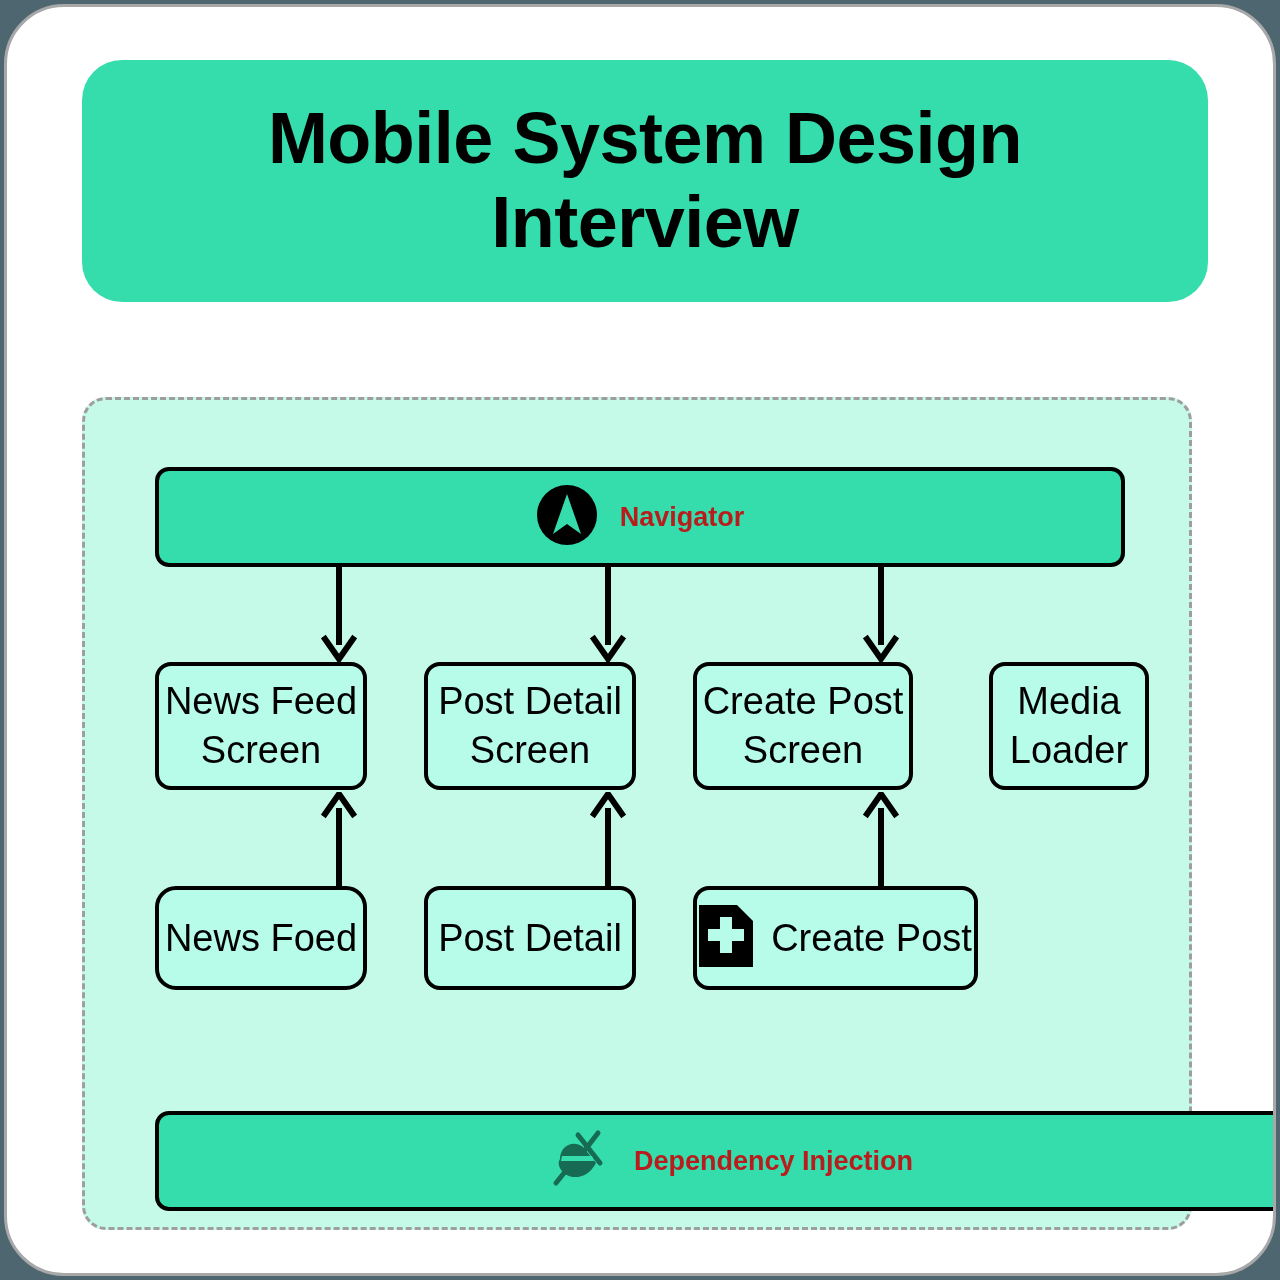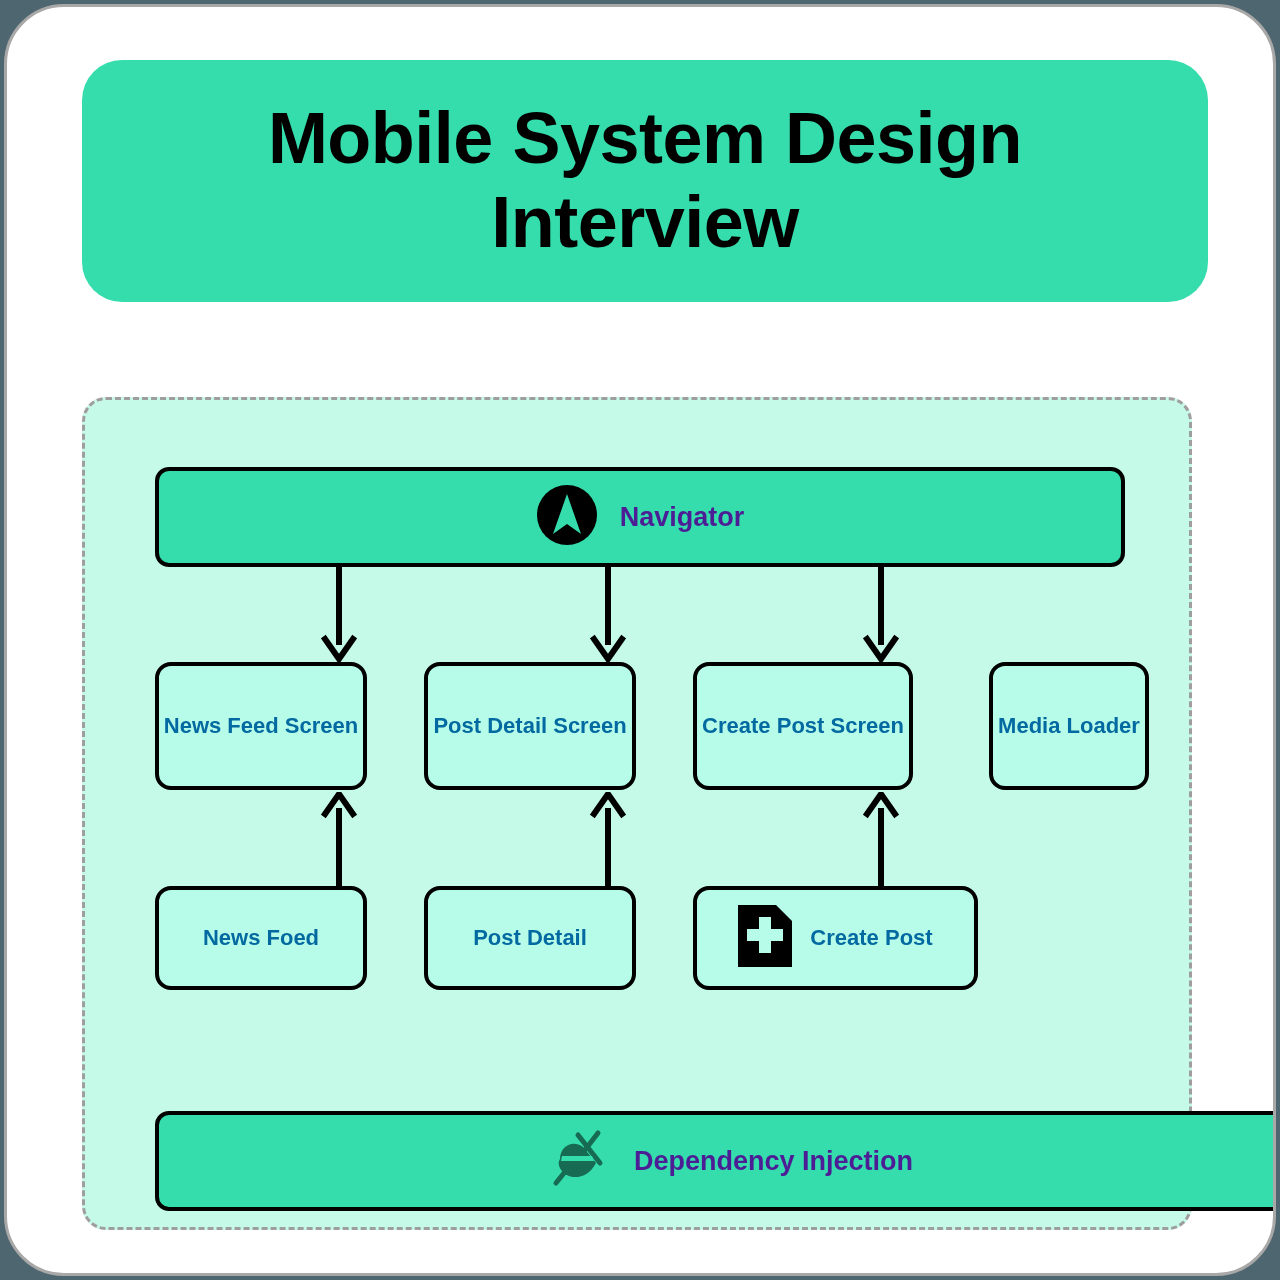--- a/index.html
+++ b/index.html
@@ -66,53 +66,53 @@
     border: 4px solid #000000;
     border-radius: 14px;
     display: flex;
     align-items: center;
     justify-content: center;
     gap: 22px;
   }
   .bar-node .node-label {
     font-size: 27px;
     font-weight: bold;
-    color: #4c1d95;
+    color: #b91c1c;
     white-space: nowrap;
   }
 
   .box-node {
     position: absolute;
     background: #b7fce9;
     border: 4px solid #000000;
     border-radius: 16px;
     display: flex;
     align-items: center;
     justify-content: center;
     gap: 18px;
     text-align: center;
   }
   .box-node .node-label {
-    font-size: 22px;
-    font-weight: bold;
-    color: #0369a1;
+    font-size: 38px;
+    font-weight: normal;
+    color: #000000;
     line-height: 1.28;
   }
 
   
   #node-navigator { left: 70px;  top: 67px;  width: 970px; height: 100px; }
 
   
   #node-news-feed-screen   { left: 70px;  top: 262px; width: 212px; height: 128px; }
   #node-post-detail-screen { left: 339px; top: 262px; width: 212px; height: 128px; }
   #node-create-post-screen { left: 608px; top: 262px; width: 220px; height: 128px; }
   #node-media-loader       { left: 884px; top: 262px; width: 160px; height: 128px; margin-left: 20px; }
 
   
-  #node-news-foed      { left: 70px;  top: 486px; width: 212px; height: 104px; }
+  #node-news-foed      { left: 70px;  top: 486px; width: 212px; height: 104px; border-radius: 21px; }
   #node-post-detail    { left: 339px; top: 486px; width: 212px; height: 104px; }
   #node-create-post    { left: 608px; top: 486px; width: 285px; height: 104px; }
 
   
   #node-dependency-injection { left: 70px; top: 675px; width: 1155px; height: 100px; margin-top: 36px; }
 
   
   .arrow { position: absolute; }
   .arrow svg { display: block; }
 

